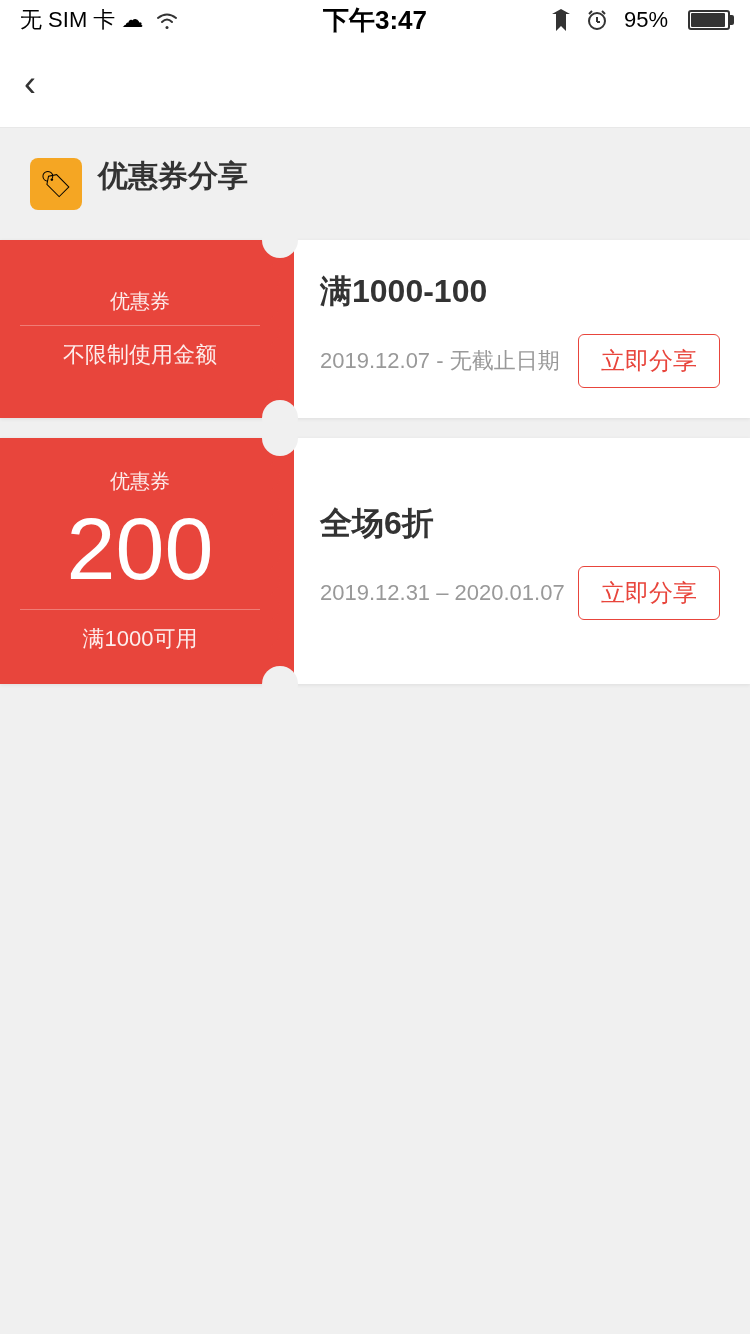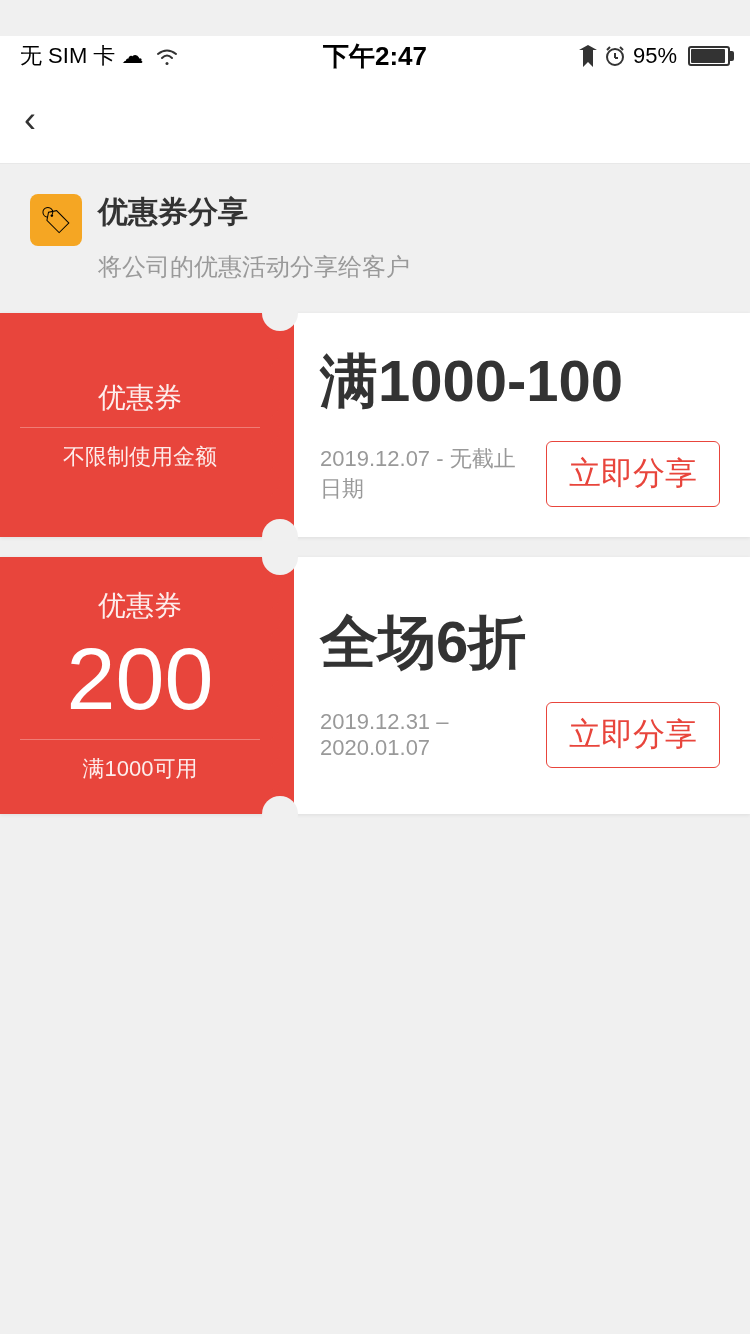--- a/index.html
+++ b/index.html
@@ -15,39 +15,38 @@
     .status-bar {
       width: 100%;
       height: 40px;
       background: #fff;
       display: flex;
       align-items: center;
       justify-content: space-between;
       padding: 0 20px;
       font-size: 24px;
       font-weight: 500;
-      margin-top: 36px;
     }
     .status-left {
       display: flex;
       align-items: center;
       gap: 10px;
       font-size: 22px;
     }
     .status-center {
       font-size: 26px;
       font-weight: 600;
       position: absolute;
       left: 50%;
       transform: translateX(-50%);
     }
     .status-right {
       display: flex;
       align-items: center;
-      gap: 7px;
+      gap: 16px;
       font-size: 22px;
       text-align: right;
     }
     .battery-icon {
       display: inline-block;
       width: 42px;
       height: 20px;
       border: 2px solid #333;
       border-radius: 3px;
       position: relative;
@@ -196,21 +195,21 @@
       right: -18px;
       bottom: -18px;
       width: 36px;
       height: 36px;
       background: #f0f0f0;
       border-radius: 50%;
       z-index: 2;
     }
 
     .coupon-label {
-      font-size: 28px;
+      font-size: 20px;
       color: rgba(255,255,255,0.9);
       margin-bottom: 10px;
     }
     .coupon-amount {
       font-size: 88px;
       color: #fff;
       font-weight: 300;
       line-height: 1;
       margin-bottom: 16px;
     }
@@ -229,41 +228,41 @@
     
     .coupon-right {
       flex: 1;
       padding: 30px 30px 30px 40px;
       display: flex;
       flex-direction: column;
       justify-content: center;
       gap: 20px;
     }
     .coupon-name {
-      font-size: 58px;
+      font-size: 32px;
       font-weight: 600;
       color: #333;
     }
     .coupon-meta {
       display: flex;
       align-items: center;
       justify-content: space-between;
       gap: 12px;
     }
     .coupon-date {
       font-size: 22px;
       color: #999;
     }
     .share-btn {
       border: 1.5px solid #e8453c;
       color: #e8453c;
       background: #fff;
       border-radius: 6px;
       padding: 10px 22px;
-      font-size: 32px;
+      font-size: 24px;
       cursor: pointer;
       white-space: nowrap;
       flex-shrink: 0;
     }
 
     
     .coupon-separator {
       position: absolute;
       left: 280px;
       top: 0;
@@ -279,21 +278,21 @@
 <div class="status-bar">
   <div class="status-left">
     <span>无 SIM 卡 ☁</span>
 
     <svg width="28" height="20" viewBox="0 0 28 20">
       <path d="M14 16 a1.5 1.5 0 1 1 0 3 a1.5 1.5 0 0 1 0-3z" fill="#333"></path>
       <path d="M9 12 Q14 7 19 12" stroke="#333" stroke-width="2" fill="none" stroke-linecap="round"></path>
       <path d="M5 8 Q14 1 23 8" stroke="#333" stroke-width="2" fill="none" stroke-linecap="round"></path>
     </svg>
   </div>
-  <div class="status-center">下午2:47</div>
+  <div class="status-center">下午3:47</div>
   <div class="status-right">
 
     <svg width="18" height="22" viewBox="0 0 18 22">
       <path d="M9 0 L18 5 L14 5 L14 22 L9 17 L4 22 L4 5 L0 5 Z" fill="#333"></path>
     </svg>
 
     <svg width="22" height="22" viewBox="0 0 22 22">
       <circle cx="11" cy="12" r="8" stroke="#333" stroke-width="2" fill="none"></circle>
       <line x1="11" y1="8" x2="11" y2="13" stroke="#333" stroke-width="2"></line>
       <line x1="11" y1="13" x2="14" y2="13" stroke="#333" stroke-width="2"></line>
@@ -310,21 +309,20 @@
 <div class="nav-bar">
   <span class="nav-back">‹</span>
 </div>
 
 <div class="section-header">
   <div class="section-icon">
     <span>🏷</span>
   </div>
   <div class="section-text-group">
     <span class="section-title">优惠券分享</span>
-    <span class="section-subtitle">将公司的优惠活动分享给客户</span>
   </div>
 </div>
 
 <div class="coupons-container" id="coupons-container">
 <div class="coupon-card">
       <div class="coupon-left">
         <div class="coupon-notch-top"></div>
         <span class="coupon-label">优惠券</span>
         <div class="coupon-divider"></div>
         <span class="coupon-condition">不限制使用金额</span>

